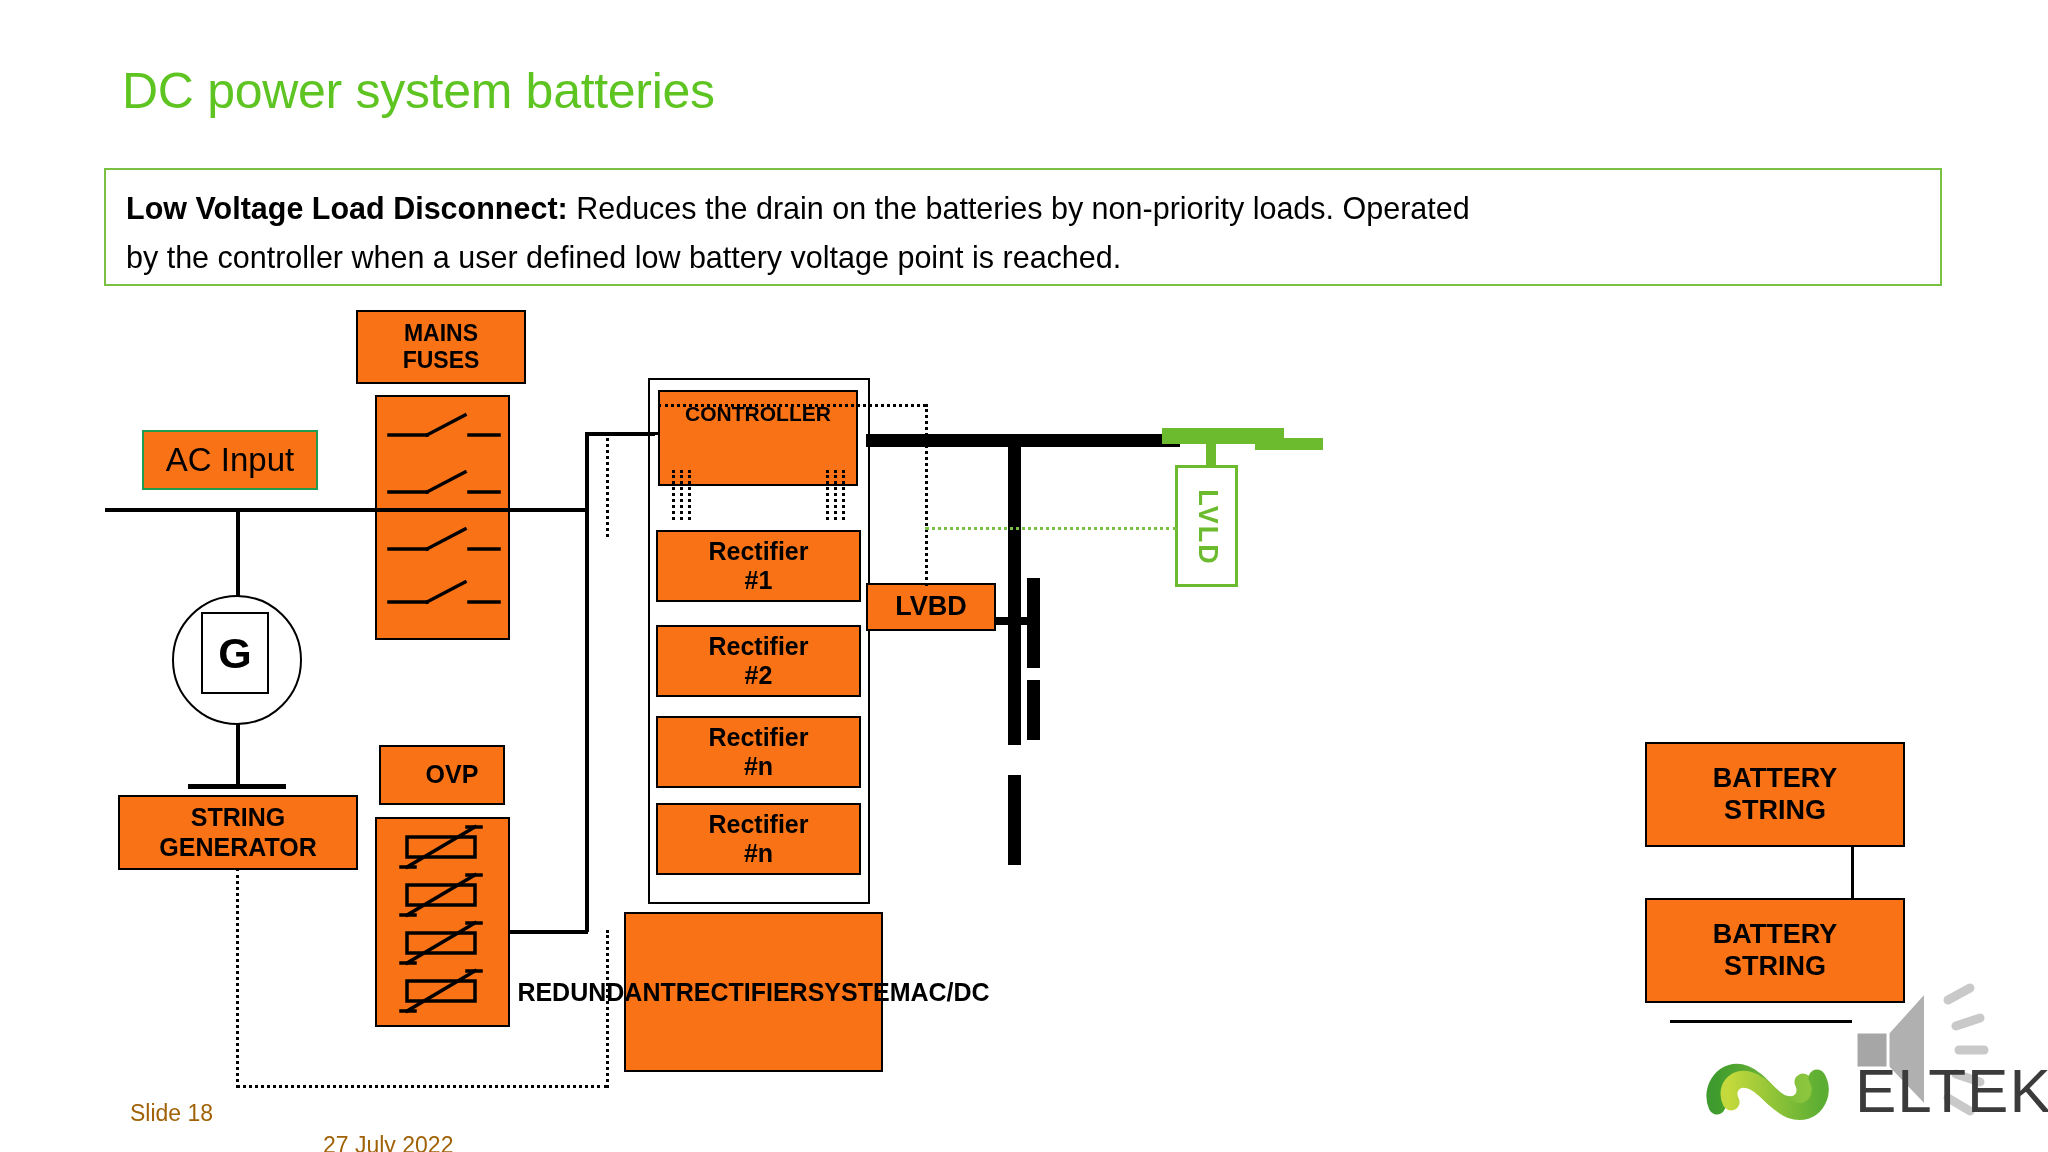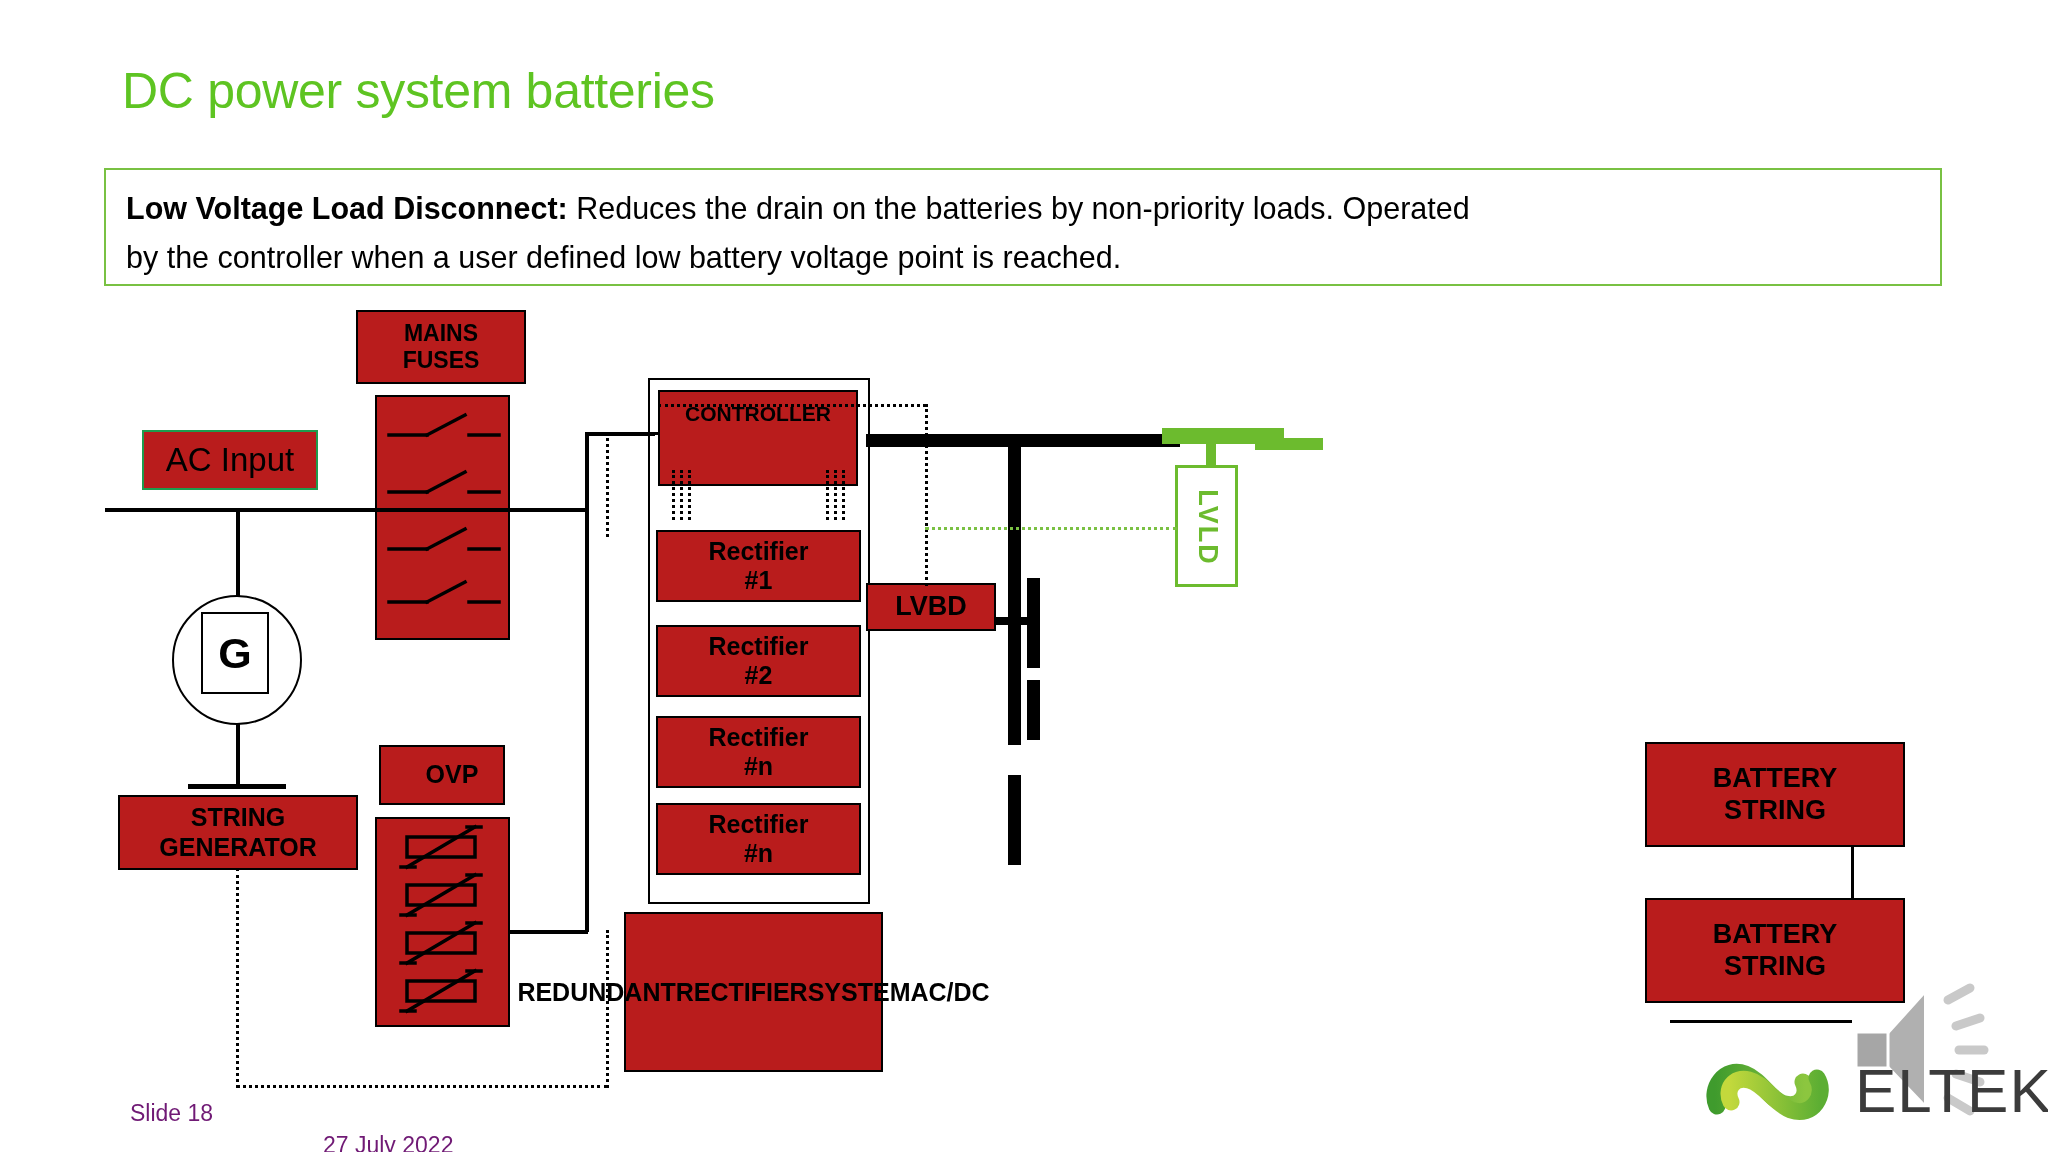--- a/index.html
+++ b/index.html
@@ -40,21 +40,21 @@
     line-height: 49px;
     color: #000000;
     white-space: nowrap;
   }
   #callout .strong { font-weight: bold; }
 
   
   .dbox {
     position: absolute;
     border: 2.5px solid #000000;
-    background: #b91c1c;
+    background: #f97316;
     display: flex;
     align-items: center;
     justify-content: center;
     text-align: center;
     font-weight: bold;
     color: #000;
     line-height: 1.18;
   }
   .dbox.thin { border-width: 2px; }
 
@@ -112,21 +112,21 @@
     font-size: 27px;
     letter-spacing: 2px;
     transform-origin: center center;
     transform: rotate(90deg);
     white-space: nowrap;
   }
 
   
   .footer-txt {
     position: absolute;
-    color: #701a75;
+    color: #a16207;
     font-size: 23px;
   }
 
   
   #eltek-word {
     position: absolute;
     font-size: 62px;
     font-weight: 400;
     color: #3b3b3b;
     letter-spacing: 1px;

